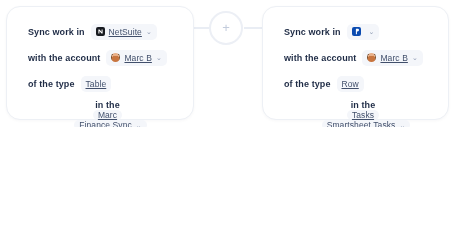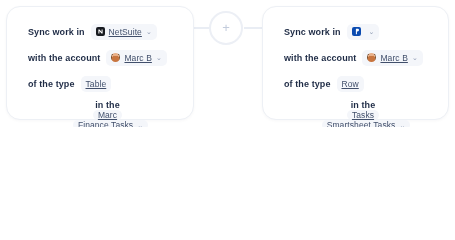--- a/index.html
+++ b/index.html
@@ -184,21 +184,21 @@
           <span class="chip-text">Table</span>
         </span>
       </div>
 
       <div class="row">
         <span class="row-label">in the</span>
         <span class="chip">
           <span class="chip-text">Marc</span>
         </span>
         <span class="chip">
-          <span class="chip-text">Finance Tasks</span>
+          <span class="chip-text">Finance Sync</span>
           <span class="caret">⌄</span>
         </span>
       </div>
 
     </div>
   </div>
 
   <div class="card card-right">
     <div class="card-body">
 

